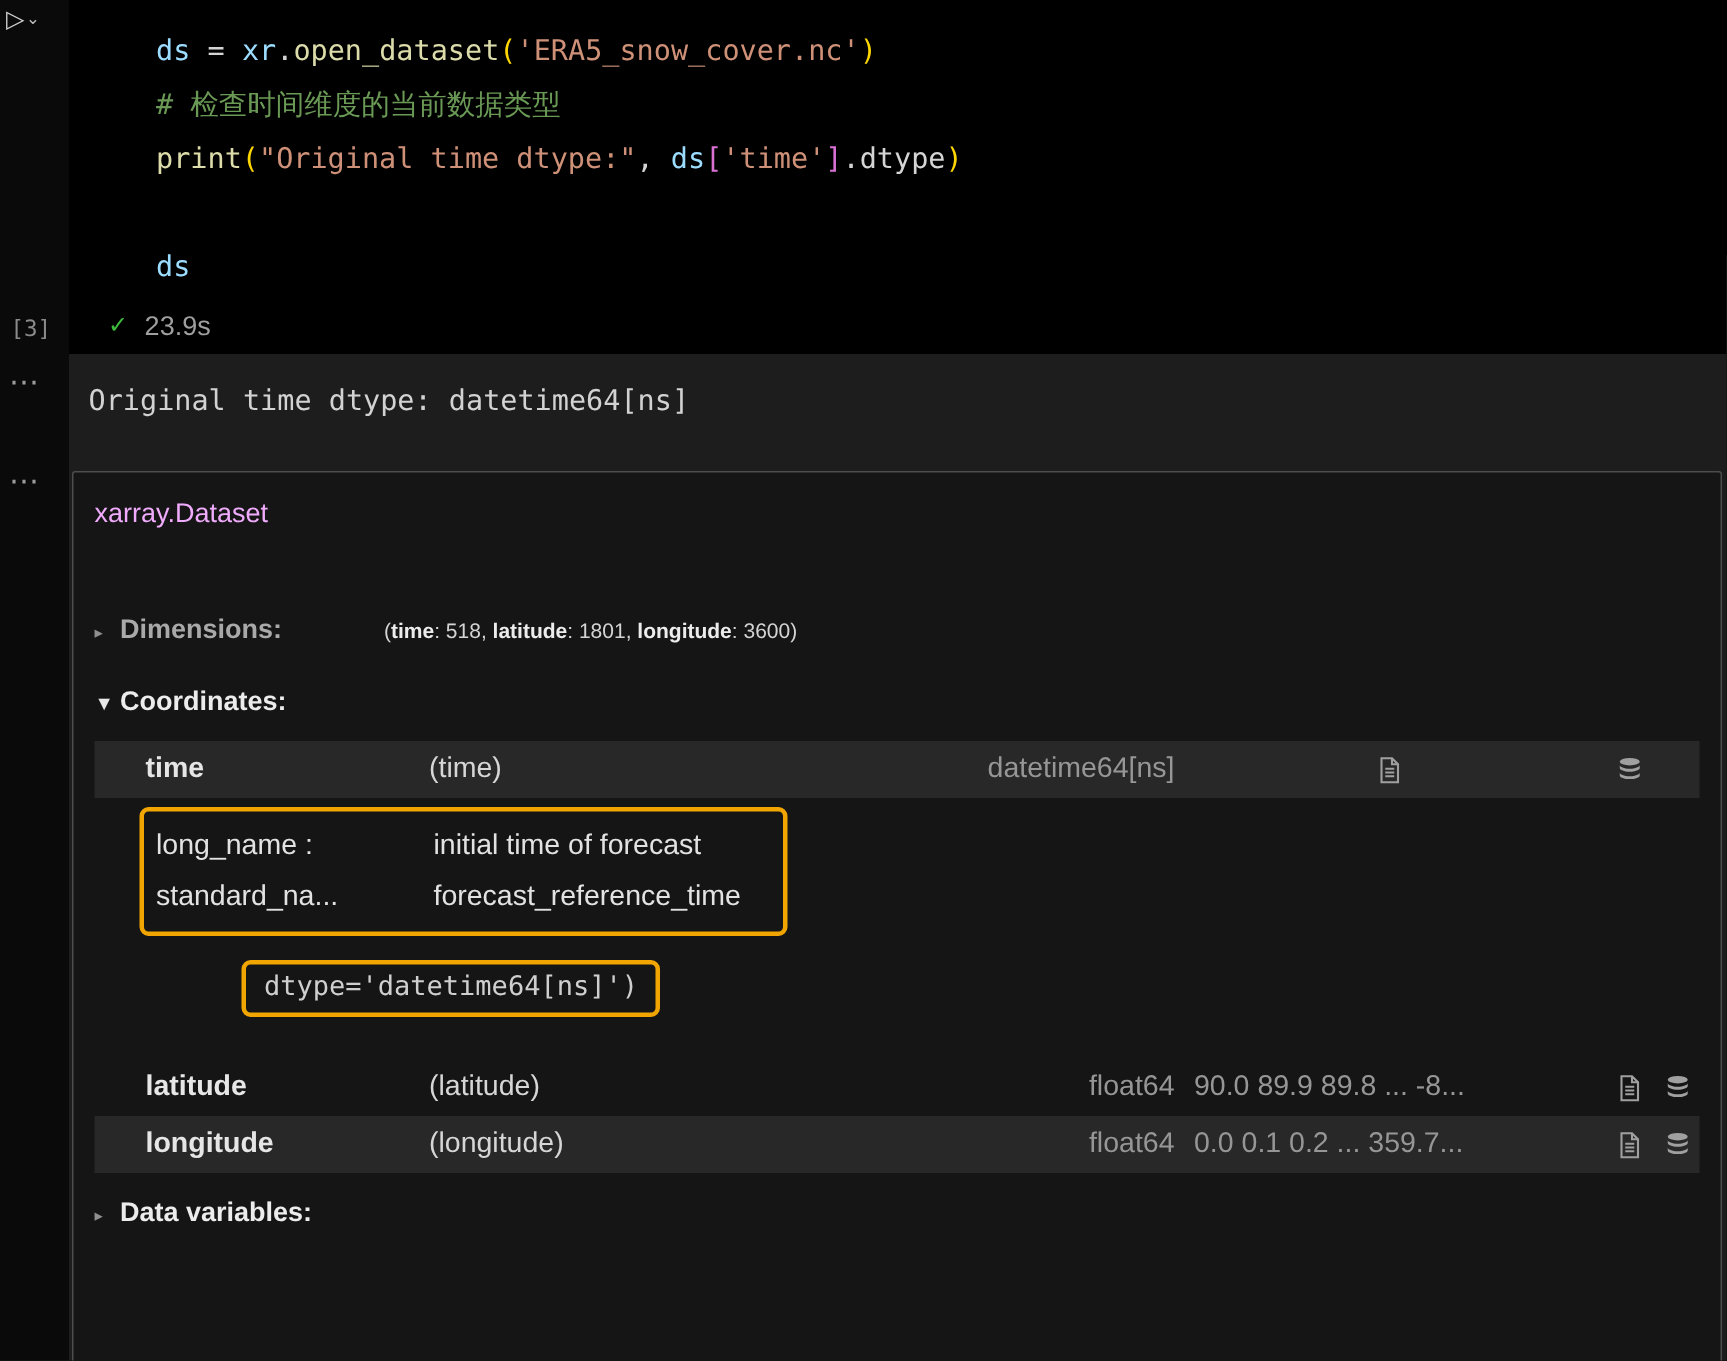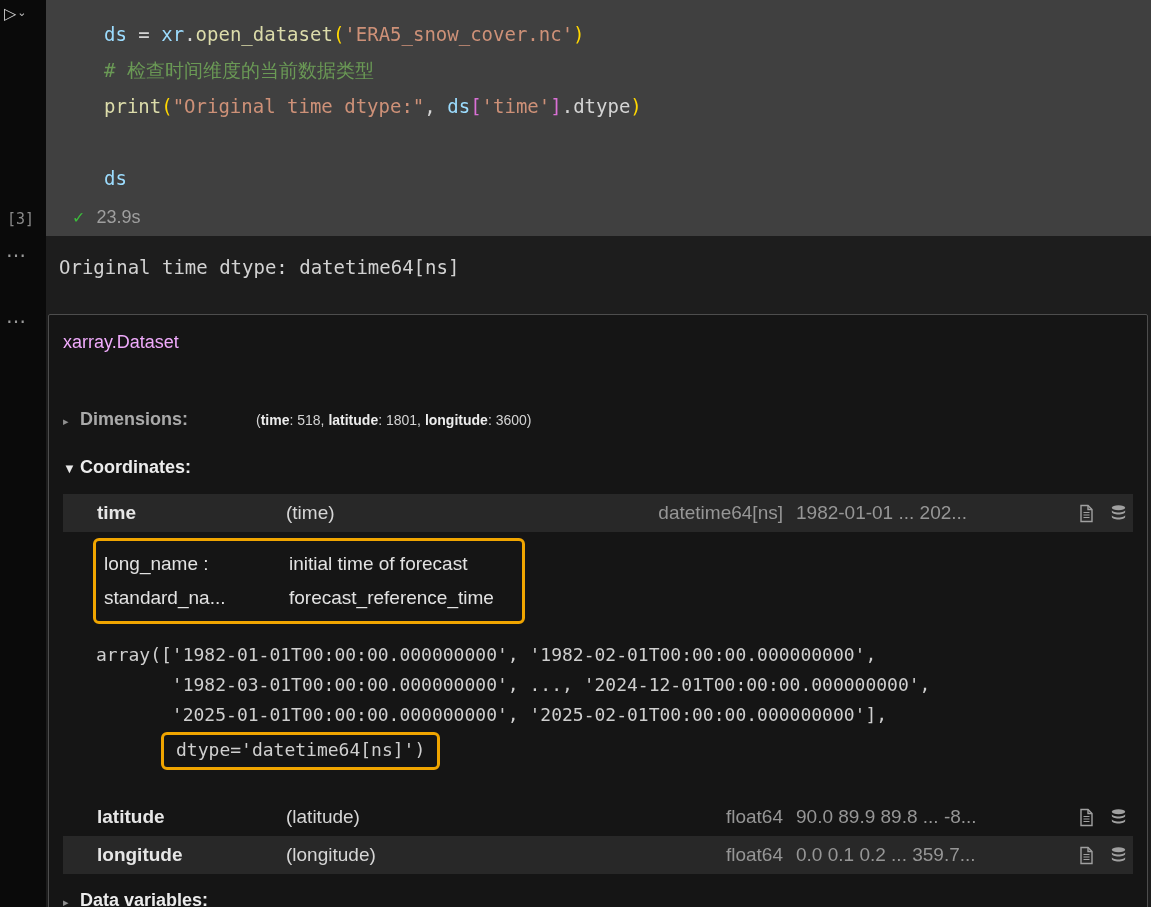--- a/index.html
+++ b/index.html
@@ -30,21 +30,21 @@
     position: absolute; left: 6px; font-size: 20px; color: #9a9a9a;
     letter-spacing: 1px; cursor: pointer; line-height: 18px;
   }
   .out-menu-1 { top: 246px; }
   .out-menu-2 { top: 312px; }
 
   
   .main { margin-left: 46px; width: 1105px; position: relative; }
 
   
-  .code-cell { background: #404040; padding: 16px 0 6px; }
+  .code-cell { background: #000000; padding: 16px 0 6px; }
   .code-block {
     padding-left: 58px;
     font-family: "DejaVu Sans Mono", monospace;
     font-size: 19px; line-height: 36px; white-space: pre;
   }
   .code-line { height: 36px; }
   .tok-v { color: #9cdcfe; }
   .tok-p { color: #d4d4d4; }
   .tok-f { color: #dcdcaa; }
   .tok-s { color: #ce9178; }
@@ -164,21 +164,20 @@
       <span class="xr-arrow exp">▼</span>
       <span class="xr-sec-label white">Coordinates:</span>
     </div>
 
     <div class="xr-rows">
 
       <div class="xr-row shaded">
         <span class="col name">time</span>
         <span class="col dims">(time)</span>
         <span class="col dtype">datetime64[ns]</span>
-        <span class="col preview">1982-01-01 ... 202...</span>
         <span class="col icon">
           <svg class="mini-icon" width="17" height="19" viewBox="0 0 17 19">
               <path d="M3 1.5h7l4 4v12H3z" fill="none" stroke="#a0a0a0" stroke-width="1.4"></path>
               <path d="M10 1.5v4h4" fill="none" stroke="#a0a0a0" stroke-width="1.4"></path>
               <path d="M5.5 8.5h6M5.5 11h6M5.5 13.5h6" stroke="#a0a0a0" stroke-width="1.2"></path>
             </svg>
         </span>
         <span class="col icon">
           <svg class="mini-icon" width="19" height="19" viewBox="0 0 20 20">
               <g fill="#a0a0a0">
@@ -196,25 +195,20 @@
             <span class="attr-key">long_name :</span>
             <span class="attr-val">initial time of forecast</span>
           </div>
           <div class="attr-row">
             <span class="attr-key">standard_na...</span>
             <span class="attr-val">forecast_reference_time</span>
           </div>
         </div>
 
         <div class="array-repr">
-          <div>
-              <div class="mono-line">array(['1982-01-01T00:00:00.000000000', '1982-02-01T00:00:00.000000000',</div>
-              <div class="mono-line">       '1982-03-01T00:00:00.000000000', ..., '2024-12-01T00:00:00.000000000',</div>
-              <div class="mono-line">       '2025-01-01T00:00:00.000000000', '2025-02-01T00:00:00.000000000'],</div>
-            </div>
           <div class="mono-line dtype-line"><span>      </span><span class="orange-box">dtype='datetime64[ns]')</span></div>
         </div>
       </div>
 
       <div class="xr-row">
         <span class="col name">latitude</span>
         <span class="col dims">(latitude)</span>
         <span class="col dtype">float64</span>
         <span class="col preview">90.0 89.9 89.8 ... -8...</span>
         <span class="col icon">

